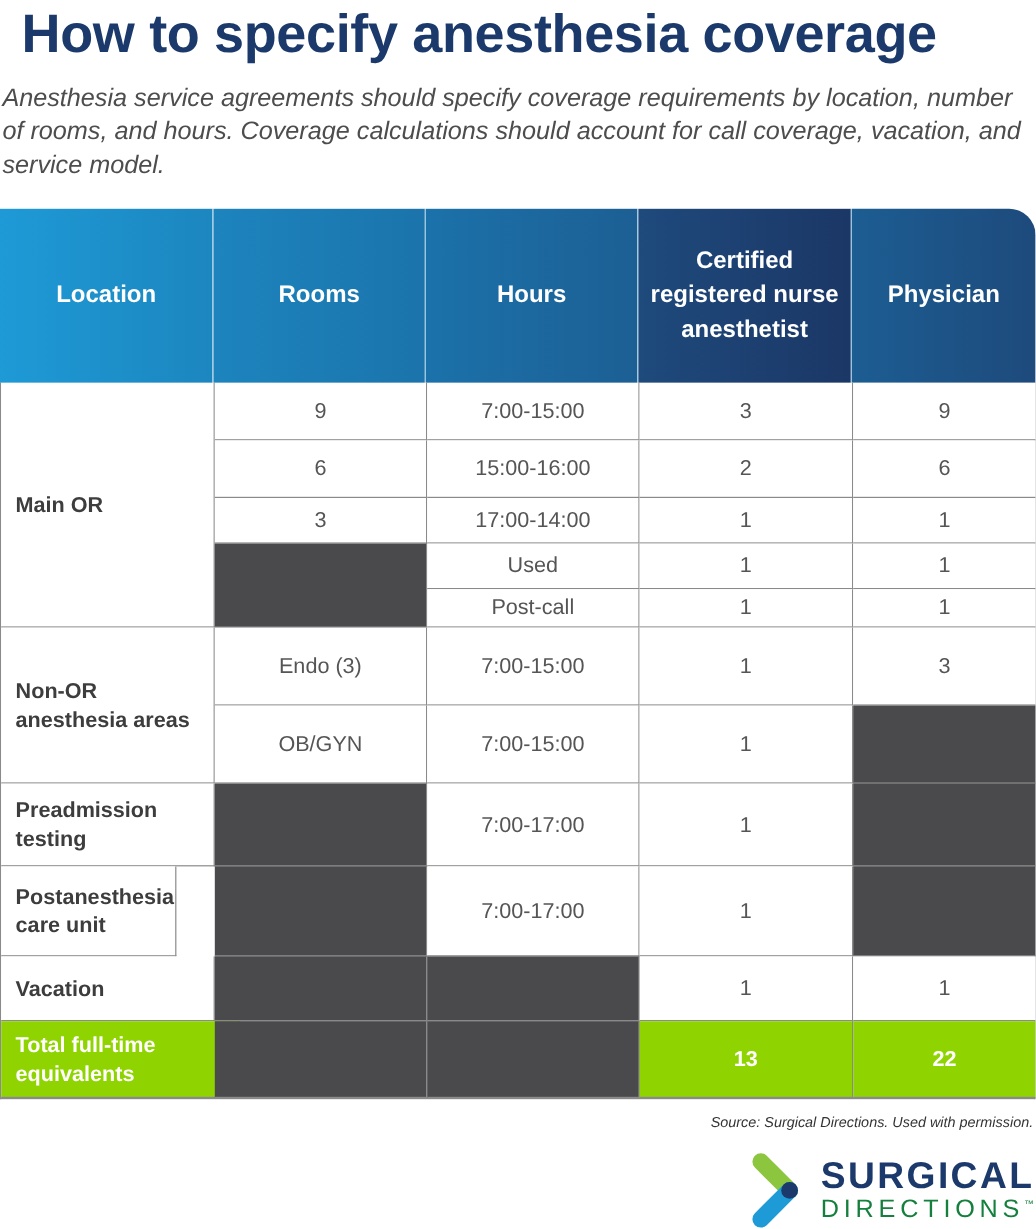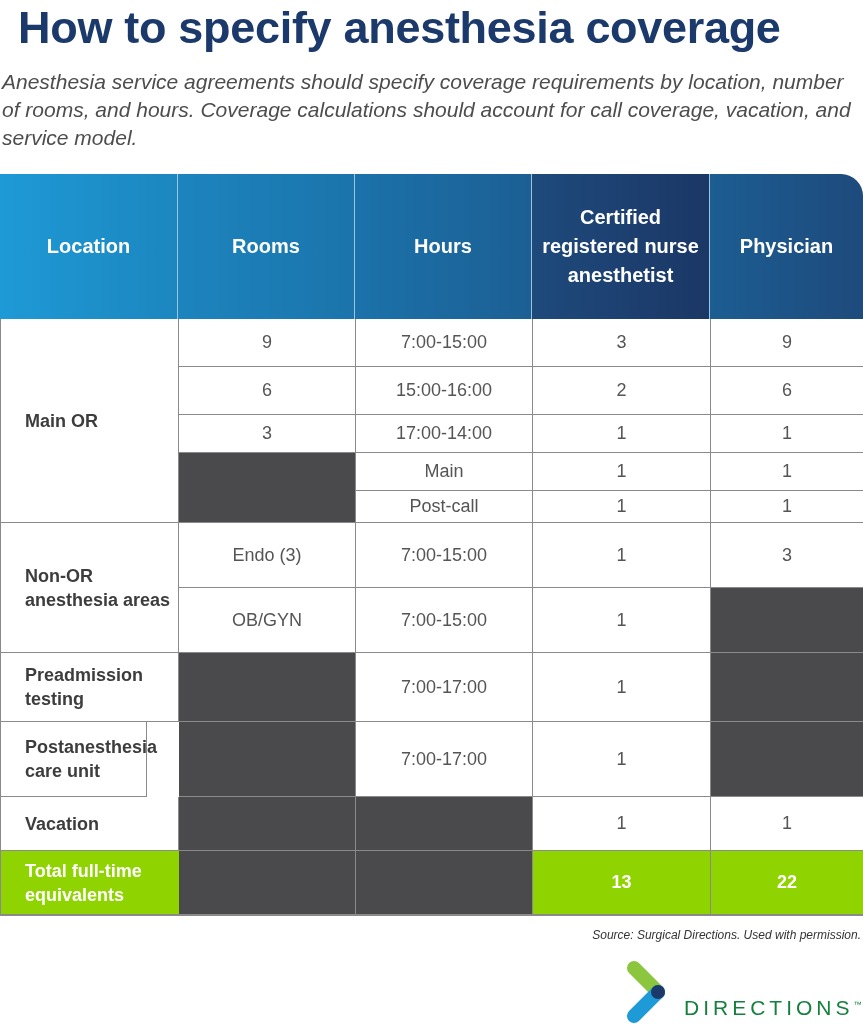--- a/index.html
+++ b/index.html
@@ -37,21 +37,21 @@
   .body-grid {
     position: absolute; left: 0; top: 319px; width: 863px; height: 597px;
     border: 1px solid #8a8a8a; border-top: none;
   }
   .cell {
     position: absolute; display: flex; align-items: center; justify-content: center;
     font-size: 18px; color: #555555; text-align: center;
     border-right: 1px solid #8a8a8a; border-bottom: 1px solid #8a8a8a;
     background: #ffffff;
   }
-  .cell.loc { justify-content: flex-start; padding-left: 24px; text-align: left; font-weight: bold; color: #3d3d3d; line-height: 24px; }
+  .cell.loc { justify-content: flex-start; padding-left: 12px; text-align: left; font-weight: bold; color: #3d3d3d; line-height: 24px; }
   .cell.dark { background: #4a4a4c; }
   .cell.green { background: #8fd400; color: #ffffff; font-weight: bold; }
   .cell.green.loc { color: #ffffff; }
   .cell.last { border-right: none; }
 
   .source {
     position: absolute; right: 2px; top: 928px; font-size: 12px; font-style: italic; color: #333333;
   }
   .logo { position: absolute; left: 626px; top: 960px; width: 237px; height: 64px; }
   .logo-mark { position: absolute; left: 0; top: 0; width: 44px; height: 64px; }
@@ -91,21 +91,21 @@
   <div class="cell" style="left:355px;top:48px;width:177px;height:48px;">15:00-16:00</div>
   <div class="cell" style="left:532px;top:48px;width:178px;height:48px;">2</div>
   <div class="cell last" style="left:710px;top:48px;width:152px;height:48px;">6</div>
 
   <div class="cell" style="left:178px;top:96px;width:177px;height:38px;">3</div>
   <div class="cell" style="left:355px;top:96px;width:177px;height:38px;">17:00-14:00</div>
   <div class="cell" style="left:532px;top:96px;width:178px;height:38px;">1</div>
   <div class="cell last" style="left:710px;top:96px;width:152px;height:38px;">1</div>
 
   <div class="cell dark" style="left:178px;top:134px;width:177px;height:70px;"></div>
-  <div class="cell" style="left:355px;top:134px;width:177px;height:38px;">Main</div>
+  <div class="cell" style="left:355px;top:134px;width:177px;height:38px;">Used</div>
   <div class="cell" style="left:532px;top:134px;width:178px;height:38px;">1</div>
   <div class="cell last" style="left:710px;top:134px;width:152px;height:38px;">1</div>
 
   <div class="cell" style="left:355px;top:172px;width:177px;height:32px;">Post-call</div>
   <div class="cell" style="left:532px;top:172px;width:178px;height:32px;">1</div>
   <div class="cell last" style="left:710px;top:172px;width:152px;height:32px;">1</div>
 
   <div class="cell loc" style="left:0;top:204px;width:178px;height:130px;">Non-OR anesthesia areas</div>
   <div class="cell" style="left:178px;top:204px;width:177px;height:65px;">Endo (3)</div>
   <div class="cell" style="left:355px;top:204px;width:177px;height:65px;">7:00-15:00</div>
@@ -143,14 +143,15 @@
 </div>
 
 <div class="source">Source: Surgical Directions. Used with permission.</div>
 
 <div class="logo">
   <svg class="logo-mark" viewBox="0 0 44 64" width="44" height="64">
     <line x1="8" y1="8" x2="32" y2="32" stroke="#8cc63f" stroke-width="14" stroke-linecap="round"></line>
     <line x1="32" y1="32" x2="8" y2="56" stroke="#1e9ad6" stroke-width="14" stroke-linecap="round"></line>
     <circle cx="32" cy="32" r="7" fill="#1b3a6b"></circle>
   </svg>
+  <div class="logo-word1">SURGICAL</div>
   <div class="logo-word2"><span>DIRECTIONS</span><sup style="font-size:8px;letter-spacing:0;">™</sup></div>
 </div>
 
 </body></html>

